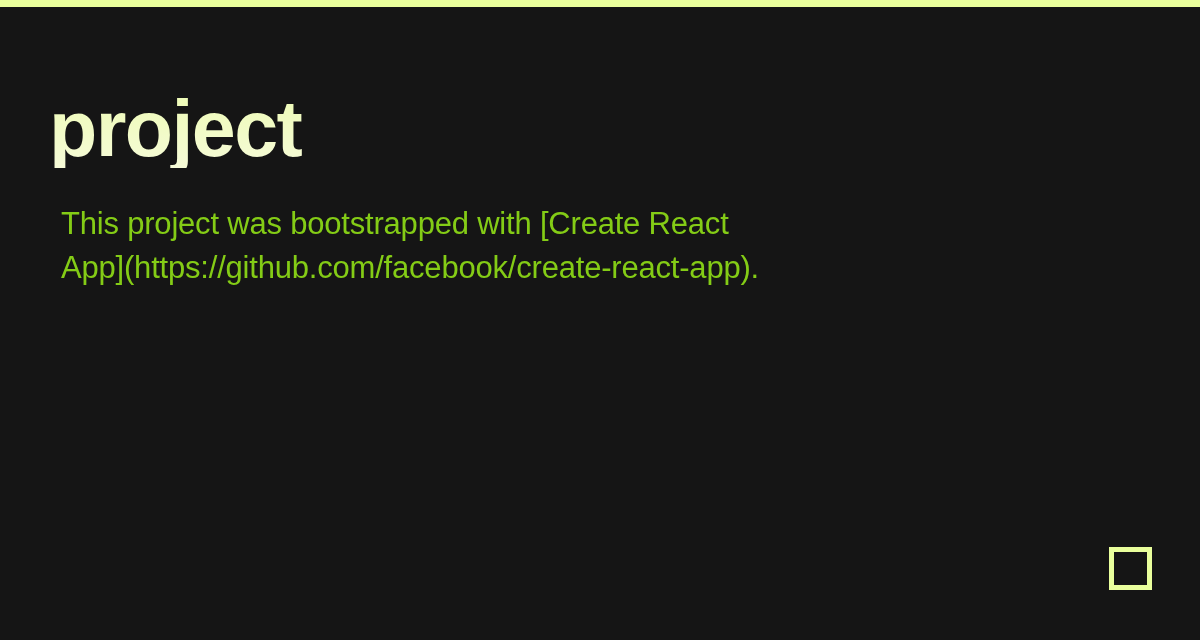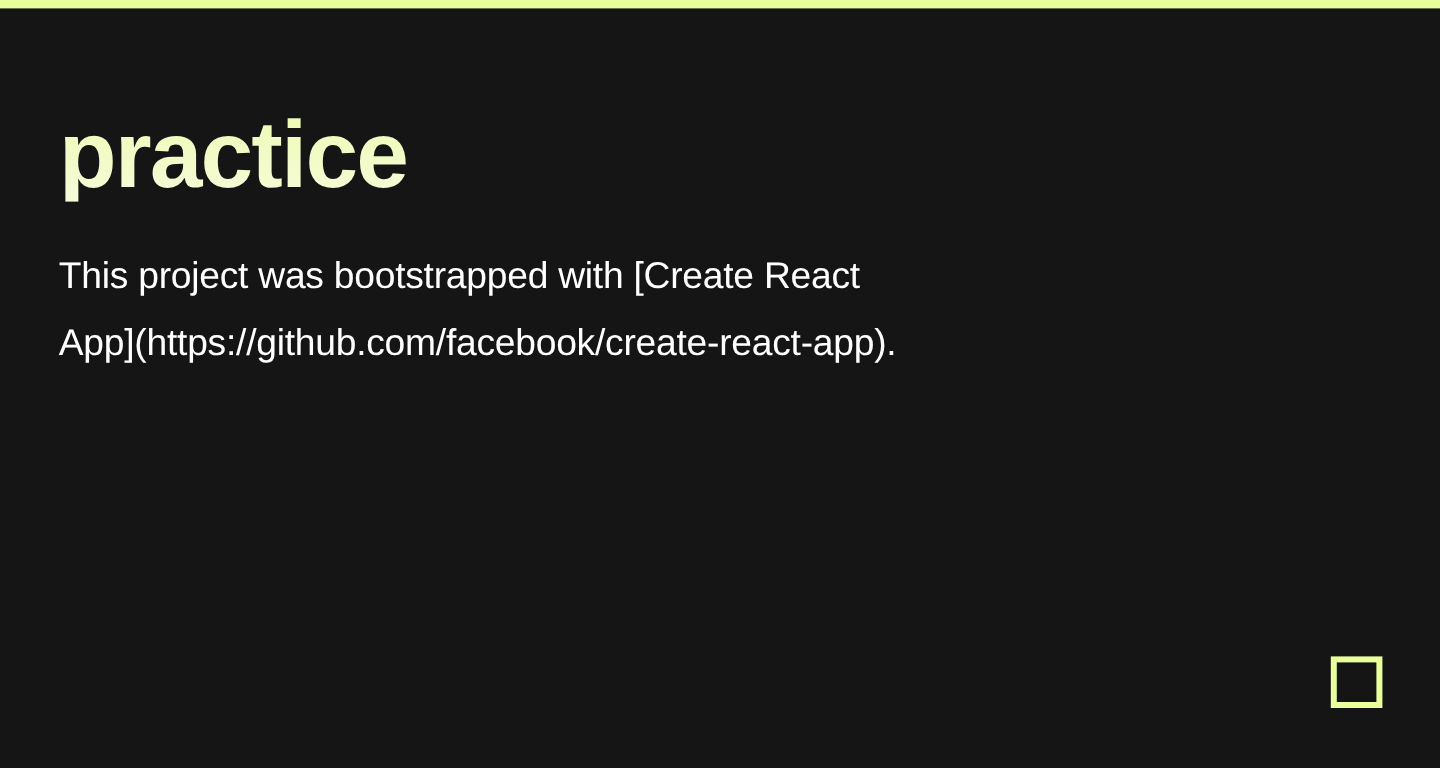--- a/index.html
+++ b/index.html
@@ -53,28 +53,28 @@
     padding-top: 82px;
     background-image: linear-gradient(to bottom, #e6fc92 0%, #ecfbb0 45%, #f6fbd8 100%);
     -webkit-background-clip: text;
     background-clip: text;
     color: transparent;
     -webkit-text-fill-color: transparent;
     white-space: nowrap;
   }
 
   .description {
-    margin: 0;
+    margin: 12px;
     padding: 0;
     margin-top: 34px;
     font-size: 31px;
     font-weight: 400;
-    line-height: 56px;
+    line-height: 44px;
     letter-spacing: -0.2px;
-    color: #ffffff;
+    color: #84cc16;
     width: 700px;
     word-break: break-word;
   }
 
   
   .logo-mark {
     position: absolute;
     left: 1109px;
     top: 547px;
     width: 43px;
@@ -86,21 +86,21 @@
 </style>
 </head>
 <body>
 
 <div class="card">
 
   <div class="accent-bar"></div>
 
   <div class="content">
 
-    <h1 class="title">practice</h1>
+    <h1 class="title">project</h1>
 
     <p class="description">This project was bootstrapped with [Create React App](https://github.com/facebook/create-react-app).</p>
 
   </div>
 
   <div class="logo-mark"></div>
 
 </div>
 
 </body></html>

